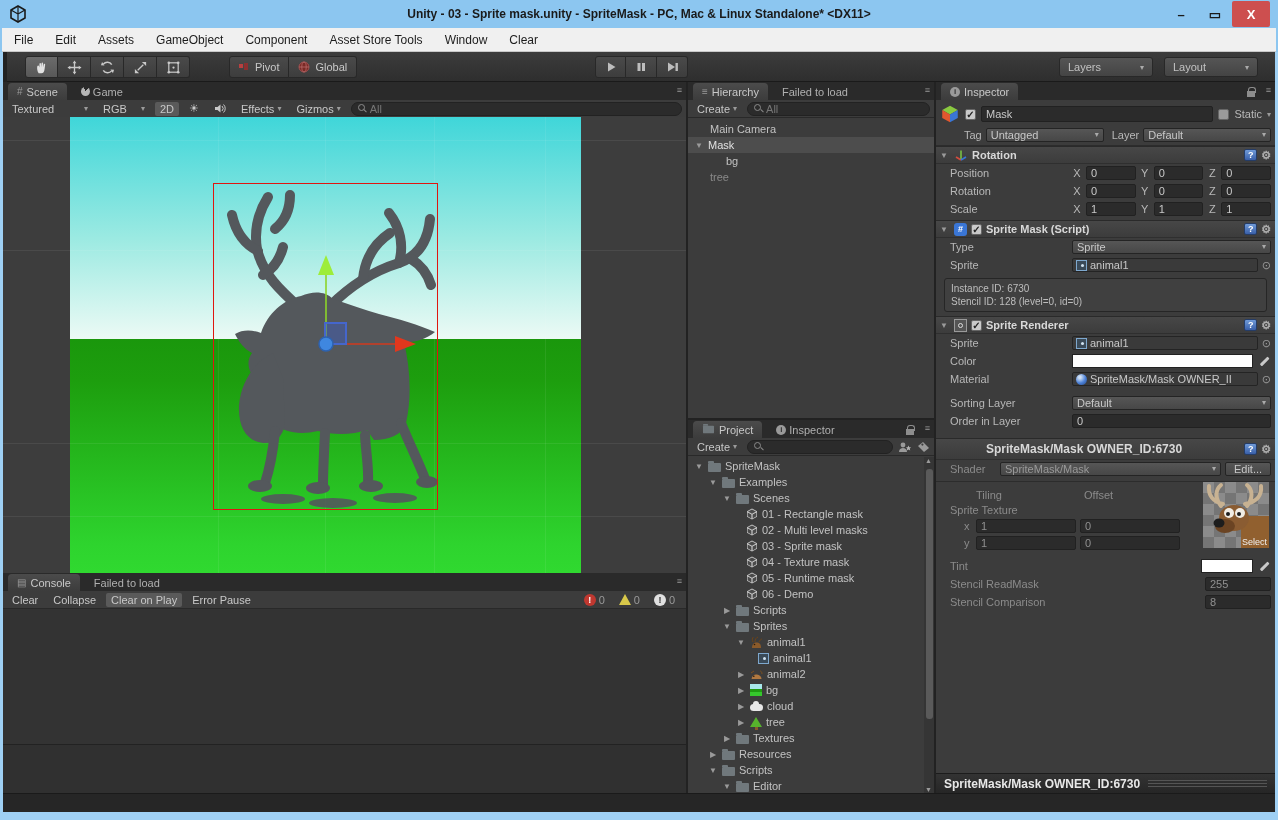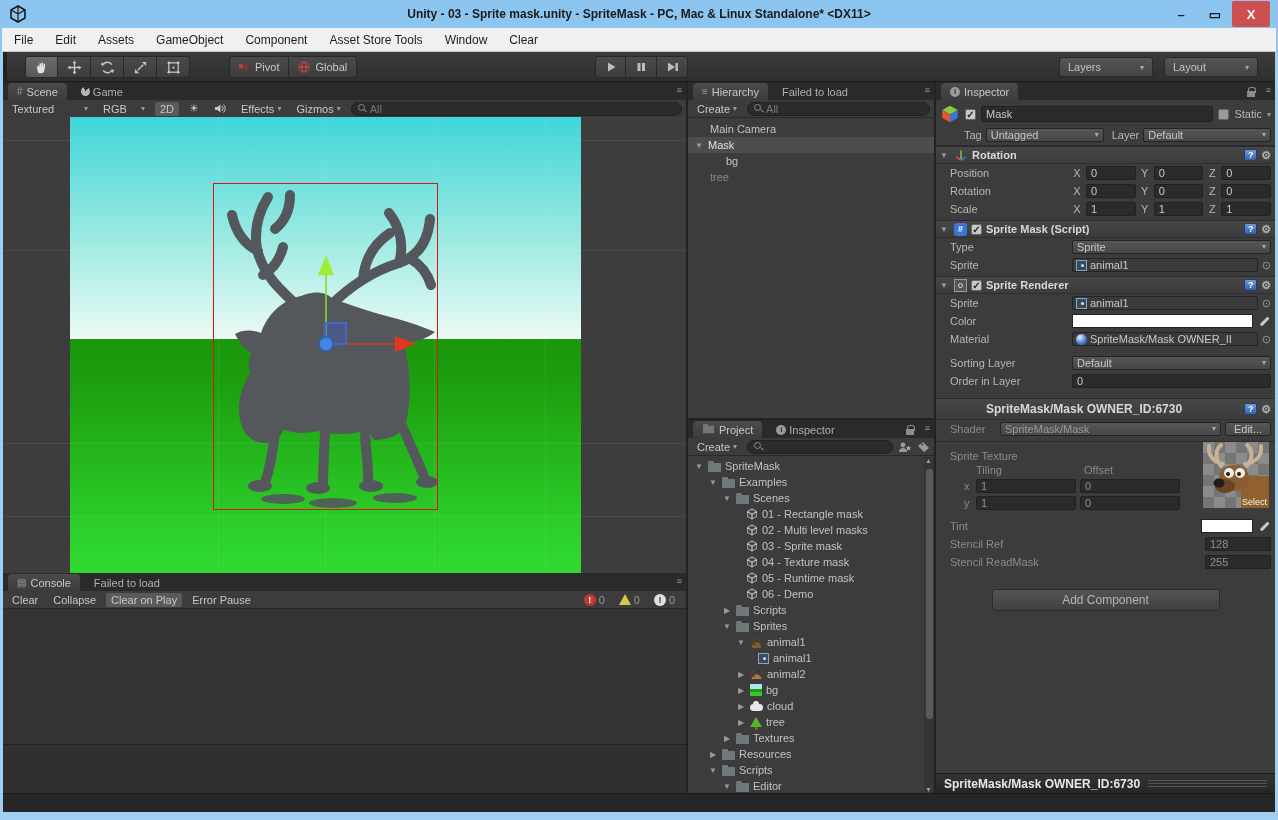--- a/index.html
+++ b/index.html
@@ -673,20 +673,24 @@
             </div>
         </div>
         <div class="irow">
           <span class="ilabel">Sprite</span>
           <div class="iobj">
               <span class="sprite-ic"></span>
               <span>animal1</span>
             </div>
           <span class="picker">⊙</span>
         </div>
+        <div class="helpbox">
+          <div>Instance ID: 6730</div>
+          <div>Stencil ID: 128 (level=0, id=0)</div>
+        </div>
 
         <div class="chead" style="margin-top:2px;">
           <span class="fold">▼</span>
           <span style="position:relative;width:13px;height:13px;border:1px solid #9a9a9a;background:#555;">
               <span style="position:absolute;left:3px;top:3px;width:5px;height:5px;border:1px solid #ddd;border-radius:50%;"></span>
             </span>
           <span class="cbx">✓</span>
           <span>Sprite Renderer</span>
           <span class="spacer"></span>
           <span class="bookicon">?</span>
@@ -737,26 +741,26 @@
           <div class="idd">
               <span style="color:#9a9a9a">SpriteMask/Mask</span>
               <span class="arrow">▾</span>
             </div>
           <div class="idd" style="flex:0 0 46px; justify-content:center;">
               <span>Edit...</span>
             </div>
         </div>
 
         <div style="position:relative; border-top:1px solid #2c2c2c; margin-top:3px; padding-top:6px;">
-          <div class="irow" style="height:15px;">
-            <span class="graylab">Sprite Texture</span>
-          </div>
           <div class="irow" style="height:14px; padding-left:40px;">
             <span class="graylab" style="width:104px;">Tiling</span>
             <span class="graylab">Offset</span>
+          </div>
+          <div class="irow" style="height:15px;">
+            <span class="graylab">Sprite Texture</span>
           </div>
           <div class="irow" style="height:17px; padding-left:28px;">
             <span class="graylab" style="width:8px;">x</span>
             <div class="matfield" style="width:100px;">1</div>
             <div class="matfield" style="width:100px;">0</div>
           </div>
           <div class="irow" style="height:17px; padding-left:28px;">
             <span class="graylab" style="width:8px;">y</span>
             <div class="matfield" style="width:100px;">1</div>
             <div class="matfield" style="width:100px;">0</div>
@@ -776,32 +780,29 @@
             </svg>
             <span style="position:absolute; right:2px; bottom:1px; color:#efefef; font-size:9px;">Select</span>
           </div>
 
           <div class="irow" style="margin-top:6px;">
             <span class="graylab" style="flex:1">Tint</span>
             <div style="width:52px;height:14px;background:#fff;border:1px solid #222;"></div>
             <span class="pen"></span>
           </div>
           <div class="irow">
-            <span class="graylab" style="flex:1">Stencil Ref</span>
-            <div class="matfield" style="width:66px;">128</div>
-          </div>
-          <div class="irow">
             <span class="graylab" style="flex:1">Stencil ReadMask</span>
             <div class="matfield" style="width:66px;">255</div>
           </div>
-        </div>
-
-        <div style="display:flex; justify-content:center; margin-top:18px;">
-          <div style="width:228px; height:22px; background:linear-gradient(#535353,#414141); border:1px solid #2a2a2a; border-radius:3px; color:#b5b5b5; font-size:12px; display:flex; align-items:center; justify-content:center;">Add Component</div>
-        </div>
+          <div class="irow">
+            <span class="graylab" style="flex:1">Stencil Comparison</span>
+            <div class="matfield" style="width:66px;">8</div>
+          </div>
+        </div>
+
 
         <div style="position:absolute; left:0; bottom:0; width:339px; height:20px; background:linear-gradient(#333,#262626); border-top:1px solid #1c1c1c; display:flex; align-items:center; padding:0 8px; gap:8px;">
           <span style="font-size:12px; font-weight:bold; color:#e8e8e8; white-space:nowrap;">SpriteMask/Mask OWNER_ID:6730</span>
           <div style="flex:1; display:flex; flex-direction:column; gap:2px;">
             <div style="height:1px; background:#555;"></div>
             <div style="height:1px; background:#555;"></div>
             <div style="height:1px; background:#555;"></div>
           </div>
         </div>
       </div>

